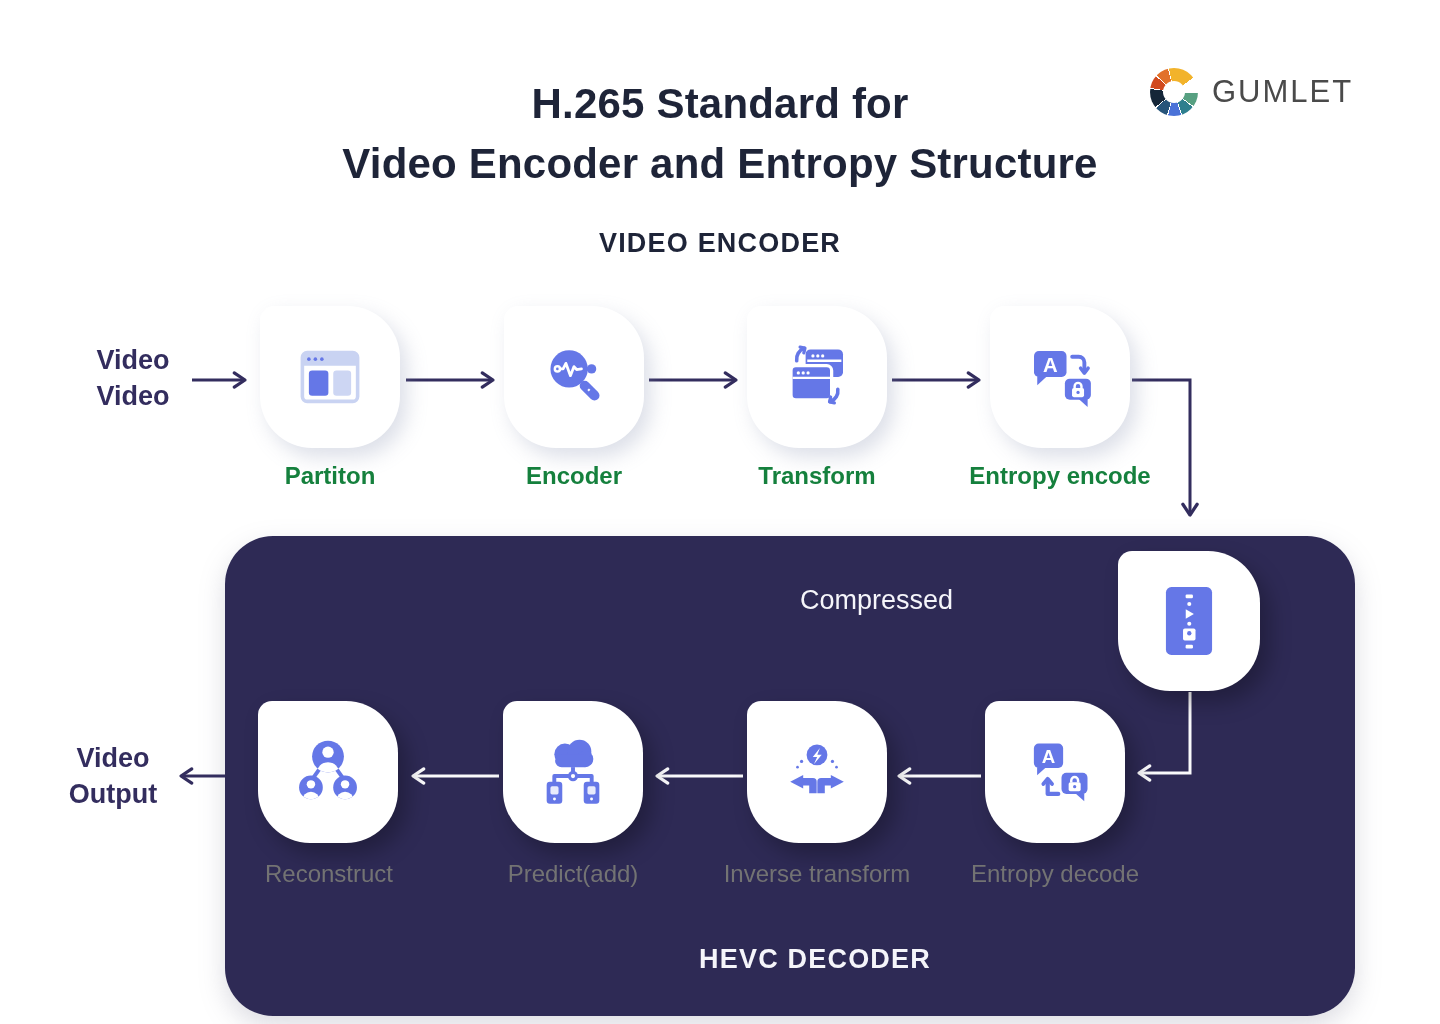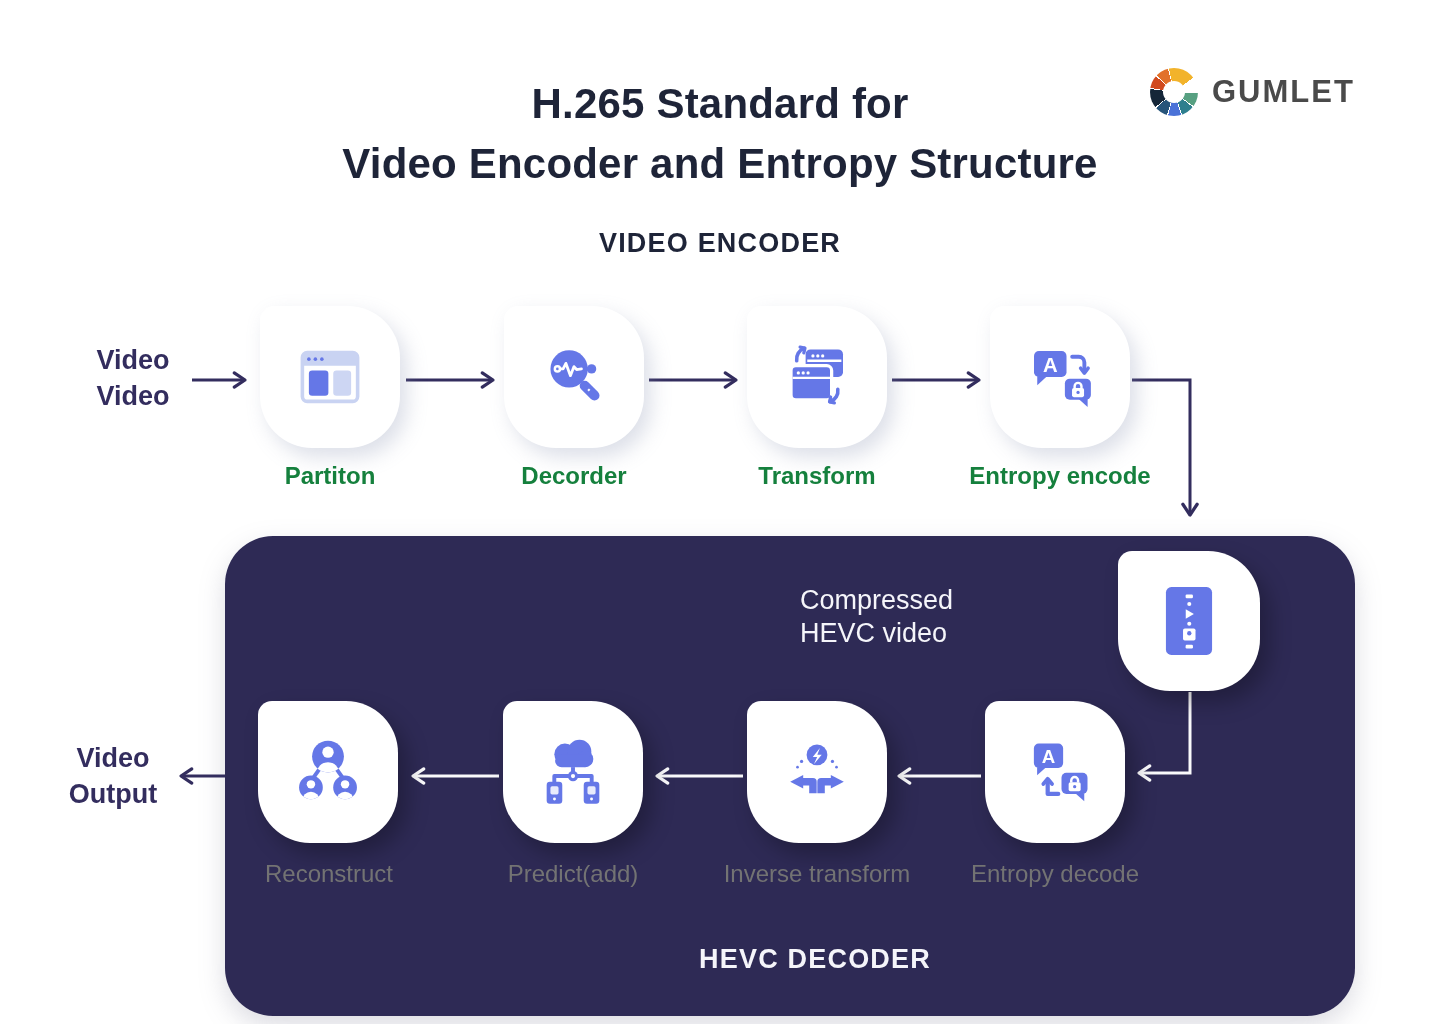--- a/index.html
+++ b/index.html
@@ -21,21 +21,21 @@
       #f2b32b 0 53deg,#ffffff 53deg 93deg,#57a081 93deg 126deg,#ffffff 126deg 129deg,
       #2e7f8e 129deg 160deg,#ffffff 160deg 163deg,#4a72d8 163deg 194deg,#ffffff 194deg 197deg,
       #26547a 197deg 228deg,#ffffff 228deg 231deg,#152638 231deg 277deg,#ffffff 277deg 280deg,
       #d14a1f 280deg 311deg,#ffffff 311deg 314deg,#e2712a 314deg 345deg,#ffffff 345deg 348deg,
       #f2b32b 348deg 360deg);
   }
   .logo-wheel::after{
     content:"";position:absolute;left:13px;top:13px;width:22px;height:22px;border-radius:50%;background:#ffffff;
   }
   .logo-text{
-    position:absolute;left:62px;top:6px;font-size:31px;font-weight:700;color:#4a4a4a;letter-spacing:2px;
+    position:absolute;left:62px;top:6px;font-size:31px;font-weight:400;color:#4a4a4a;letter-spacing:2px;
   }
   
   .enc-heading{
     left:0;top:200px;width:1440px;text-align:center;
     font-size:27px;font-weight:700;color:#1e2438;letter-spacing:1.2px;
   }
   .dec-heading{
     left:315px;top:916px;width:1000px;text-align:center;
     font-size:27px;font-weight:700;color:#f5f5fa;letter-spacing:1.2px;
   }
@@ -168,39 +168,38 @@
       <polyline points="36.7,18.6 39,21.6 41.3,18.6" fill="none" stroke="#6577e7" stroke-width="2.2" stroke-linecap="round" stroke-linejoin="round"></polyline>
       <rect x="27" y="25" width="16" height="13" rx="3" fill="#6577e7"></rect>
       <path d="M41 37.5 v5 l-5.5 -5z" fill="#6577e7"></path>
       <path d="M33 31 v-1.3 a2.1 2.1 0 0 1 4.2 0 V31" fill="none" stroke="#ffffff" stroke-width="1.5"></path>
       <rect x="31.4" y="30.8" width="7.4" height="5.6" rx="1.1" fill="#ffffff"></rect>
       <circle cx="35.1" cy="33.5" r="1" fill="#6577e7"></circle>
     </svg>
   </div>
 
   <div class="step-label" style="left:180px;top:434px;">Partiton</div>
-  <div class="step-label" style="left:424px;top:434px;">Decorder</div>
+  <div class="step-label" style="left:424px;top:434px;">Encoder</div>
   <div class="step-label" style="left:667px;top:434px;">Transform</div>
   <div class="step-label" style="left:910px;top:434px;">Entropy encode</div>
 
   <div class="node in-panel" style="left:1118px;top:523px;width:142px;height:140px;">
     <svg width="66" height="76" viewBox="0 0 48 56">
       <rect x="7" y="3" width="34" height="50" rx="4" fill="#6577e7"></rect>
       <rect x="21.5" y="8.5" width="5.4" height="2.8" rx="0.9" fill="#ffffff"></rect>
       <circle cx="24.2" cy="15.5" r="1.5" fill="#ffffff"></circle>
       <path d="M21.6 19.4 l6 3.5 -6 3.5z" fill="#ffffff"></path>
       <circle cx="24.2" cy="30" r="1.5" fill="#ffffff"></circle>
       <rect x="19.6" y="33.5" width="9.2" height="8.8" rx="1.3" fill="#ffffff"></rect>
       <circle cx="24.2" cy="37" r="1.6" fill="#6577e7"></circle>
       <rect x="21.5" y="45.5" width="5.4" height="2.8" rx="0.9" fill="#ffffff"></rect>
     </svg>
   </div>
   <div class="compressed-label">
     <div>Compressed</div>
-    <div>HEVC video</div>
   </div>
 
   <div class="node in-panel" style="left:985px;top:673px;">
     <svg width="78" height="78" viewBox="0 0 48 48">
       <rect x="11" y="6.5" width="18" height="15" rx="3" fill="#6577e7"></rect>
       <path d="M13 21 v5 l5.5 -5z" fill="#6577e7"></path>
       <text x="20" y="18.4" font-size="11.5" font-weight="bold" fill="#ffffff" text-anchor="middle" font-family="'Liberation Sans',sans-serif">A</text>
       <path d="M26 37.5 H19.5 V29.5" fill="none" stroke="#6577e7" stroke-width="2.6" stroke-linecap="round" stroke-linejoin="round"></path>
       <polyline points="16.8,31.4 19.5,28.2 22.2,31.4" fill="none" stroke="#6577e7" stroke-width="2.3" stroke-linecap="round" stroke-linejoin="round"></polyline>
       <rect x="28" y="24.5" width="16" height="13" rx="3" fill="#6577e7"></rect>

